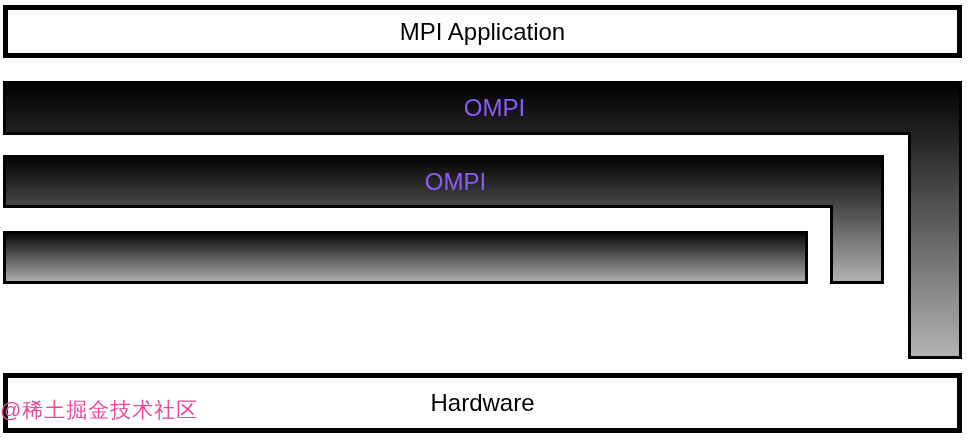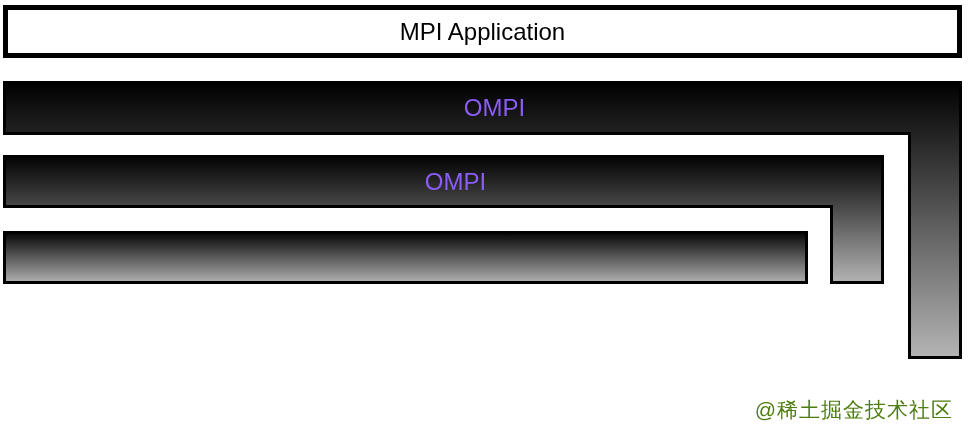--- a/index.html
+++ b/index.html
@@ -52,24 +52,24 @@
 
   .label-ompi { left: 3px; top: 81px;  width: 959px; height: 54px; }
   .label-orte { left: 3px; top: 155px; width: 881px; height: 53px; }
   .label-opal { left: 3px; top: 231px; width: 805px; height: 53px; }
 
   .watermark {
     position: absolute;
     left: 0;
     top: 396px;
     width: 953px;
-    text-align: right;
+    text-align: left;
     font-size: 21px;
     letter-spacing: 1px;
-    color: #4d7c0f;
+    color: #ec4899;
     pointer-events: none;
   }
 </style>
 </head>
 <body>
 
 <div class="canvas">
 
   <svg class="shapes-svg" viewBox="0 0 970 442">
     <defs>
@@ -98,16 +98,19 @@
   <div class="grad-label label-ompi">
     <span>OMPI</span>
   </div>
 
   <div class="grad-label label-orte">
     <span>OMPI</span>
   </div>
 
 
 
+  <div class="white-box box-hardware">
+    <span>Hardware</span>
+  </div>
 
   <div class="watermark">@稀土掘金技术社区</div>
 
 </div>
 
 </body></html>

